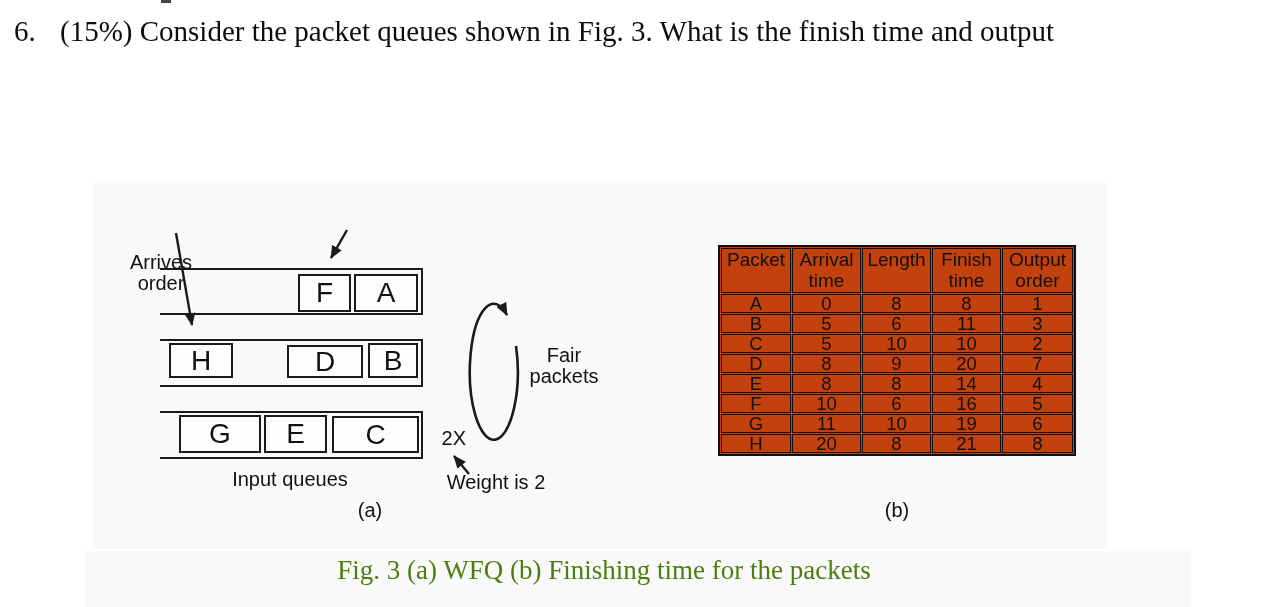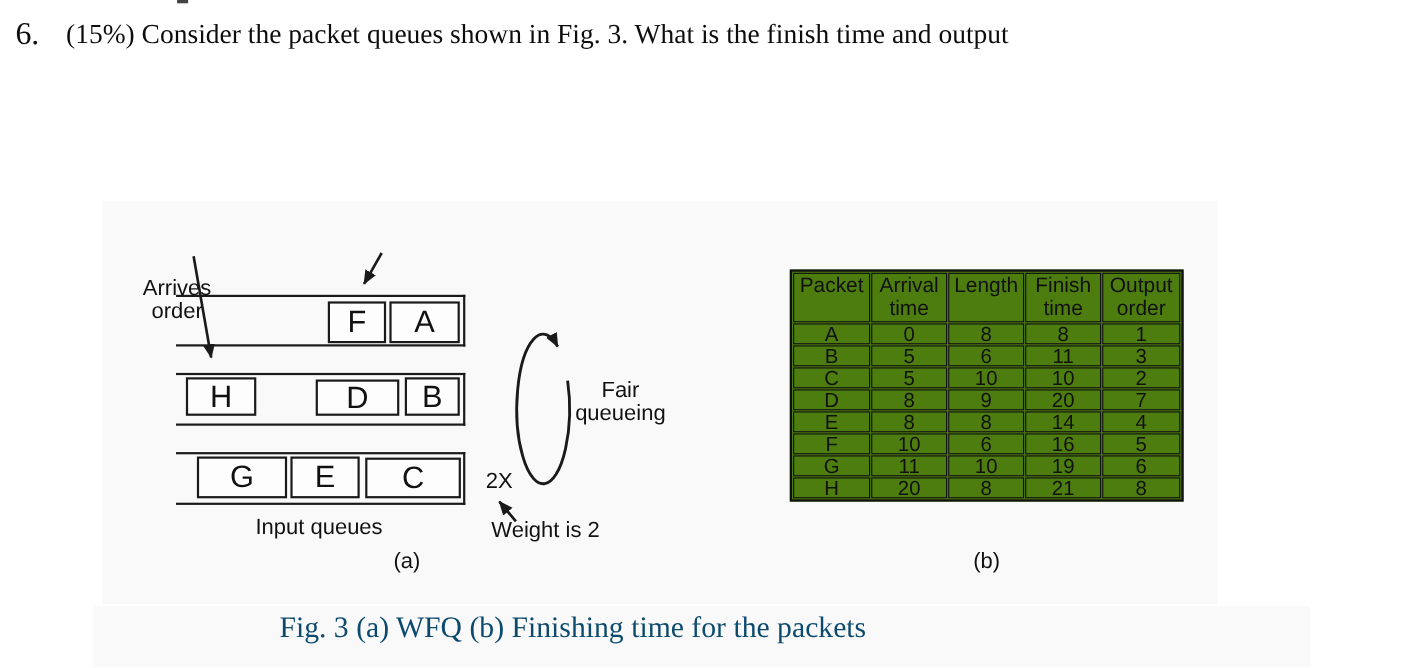--- a/index.html
+++ b/index.html
@@ -2,43 +2,43 @@
 <html><head>
 <meta charset="utf-8">
 <style>
   html,body{margin:0;padding:0;background:#ffffff;}
   .page{position:relative;width:1284px;height:607px;background:#ffffff;overflow:hidden;
         font-family:"Liberation Serif",serif;color:#0d0d0d;}
 
   
   .qnum{position:absolute;left:14px;top:10px;font-size:29px;line-height:43.5px;}
   .qlines{position:absolute;left:60px;top:10px;}
-  .qline{font-size:25px;line-height:43.5px;white-space:nowrap;}
+  .qline{font-size:29px;line-height:43.5px;white-space:nowrap;}
 
   
   .fig-panel{position:absolute;left:93px;top:183px;width:1014px;height:366px;background:#f9f9f9;}
   .cap-band{position:absolute;left:85px;top:551px;width:1106px;height:56px;background:#f9f9f9;}
-  .caption{position:absolute;left:254px;top:555px;width:700px;
-           font-size:27px;white-space:nowrap;color:#0c4a6e;}
+  .caption{position:absolute;left:254px;top:555px;width:700px;text-align:center;
+           font-size:27px;white-space:nowrap;color:#4d7c0f;}
 
   
   .queue{position:absolute;border:2.5px solid #1a1a1a;border-left:none;background:transparent;}
   .q1{left:160px;top:268px;width:261px;height:43px;}
   .q2{left:160px;top:339px;width:261px;height:44px;}
   .q3{left:160px;top:411px;width:261px;height:44px;}
   .pkt{position:absolute;border:2px solid #1a1a1a;background:#fdfdfd;
        display:flex;align-items:center;justify-content:center;
        font-family:"Liberation Sans",sans-serif;font-size:28px;color:#111;}
   .lbl{position:absolute;font-family:"Liberation Sans",sans-serif;color:#111;
        text-align:center;font-size:20px;line-height:21px;}
   svg.overlay{position:absolute;left:0;top:0;pointer-events:none;}
 
   
   .ftable{position:absolute;left:718px;top:245px;width:356px;table-layout:fixed;
-          border-collapse:separate;border-spacing:1px;background:#4d7c0f;
+          border-collapse:separate;border-spacing:1px;background:#c2410c;
           border:2px solid #111;}
   .ftable th,.ftable td{border:1.5px solid #111;text-align:center;padding:0;
           font-family:"Liberation Sans",sans-serif;color:#111;overflow:hidden;}
   .ftable th{font-weight:400;font-size:19px;line-height:21px;height:43px;
              vertical-align:top;white-space:pre-line;}
   .ftable td{font-size:18.5px;line-height:17px;height:17px;}
 </style>
 </head>
 <body>
 
@@ -64,21 +64,21 @@
   <div class="pkt" style="left:179px;top:415px;width:78px;height:34px;">G</div>
   <div class="pkt" style="left:264px;top:415px;width:59px;height:34px;">E</div>
   <div class="pkt" style="left:332px;top:416px;width:83px;height:33px;">C</div>
 
   <div class="lbl" style="left:126px;top:204px;width:70px;margin-top:48px;">
     <div>Arrives</div>
     <div>order</div>
   </div>
   <div class="lbl" style="left:508px;top:345px;width:112px;">
     <div>Fair</div>
-    <div>queueing</div>
+    <div>packets</div>
   </div>
   <div class="lbl" style="left:426px;top:428px;width:40px;text-align:right;">2X</div>
   <div class="lbl" style="left:224px;top:469px;width:132px;">Input queues</div>
   <div class="lbl" style="left:438px;top:472px;width:116px;">Weight is 2</div>
   <div class="lbl" style="left:344px;top:500px;width:52px;">(a)</div>
   <div class="lbl" style="left:871px;top:500px;width:52px;">(b)</div>
 
   <svg class="overlay" width="1284" height="607" viewBox="0 0 1284 607">
     <defs>
       <marker id="ah" markerUnits="userSpaceOnUse" markerWidth="15" markerHeight="12" refX="12" refY="5.5" orient="auto">

